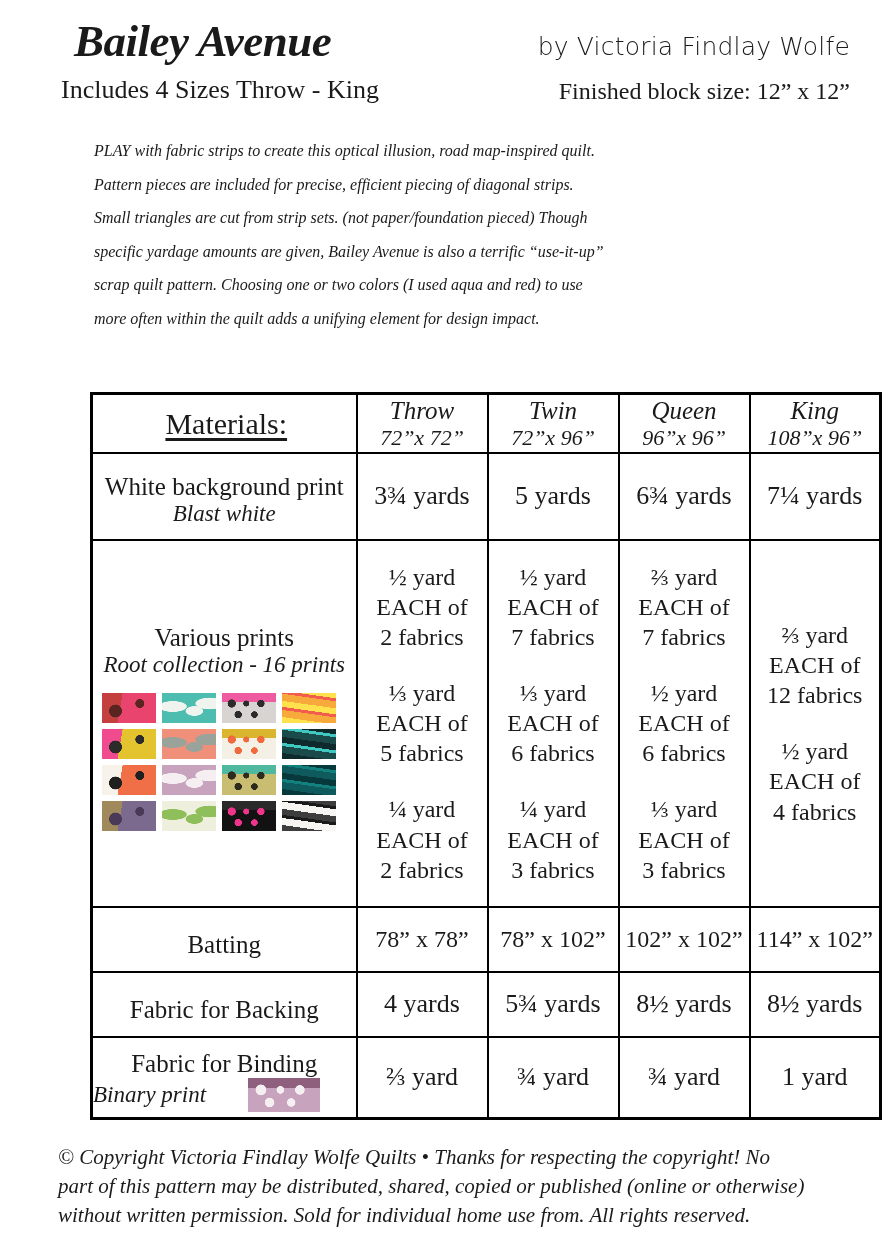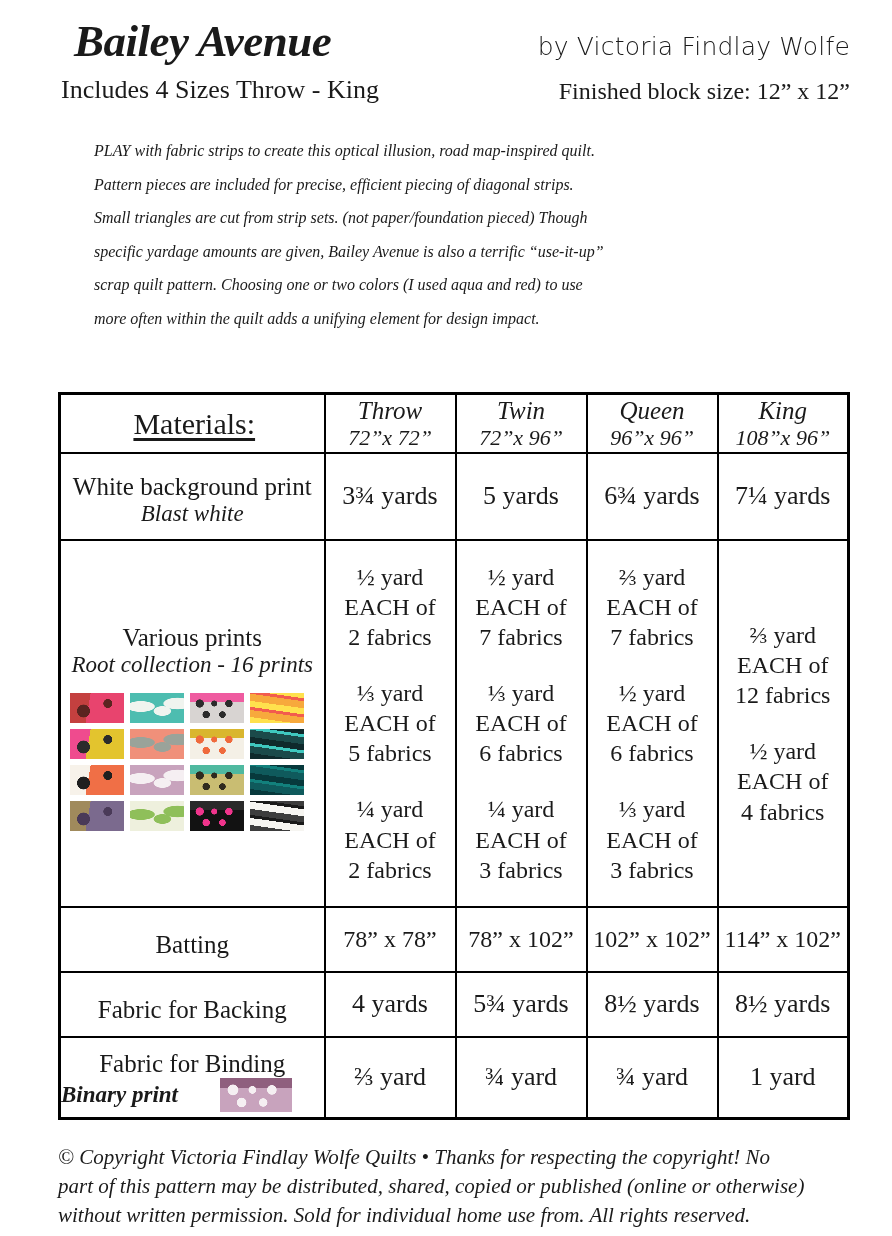--- a/index.html
+++ b/index.html
@@ -87,20 +87,21 @@
     position: absolute;
     left: 58px;
     top: 392px;
     width: 790px;
   }
   table.materials {
     width: 790px;
     border-collapse: collapse;
     table-layout: fixed;
     border: 3px solid #000;
+    margin-left: 32px;
   }
   table.materials td {
     border: 2px solid #000;
     padding: 0;
     vertical-align: middle;
     text-align: center;
     font-size: 24px;
   }
   col.c-label { width: 265px; }
   col.c-size  { width: 131px; }
@@ -166,21 +167,20 @@
   .row-simple td { height: 53px; }
   .row-simple .label-cell { padding-top: 10px; }
   .batting-val { font-size: 24px; }
 
   .row-binding td { height: 72px; }
   .row-binding .label-cell { padding-top: 7px; }
   .binding-line {
     display: flex;
     align-items: center;
     gap: 8px;
-    font-weight: bold;
   }
   .binding-swatch {
     width: 72px;
     height: 34px;
     background-size: cover;
     background-position: center;
     margin-left: 34px;
   }
 
   

